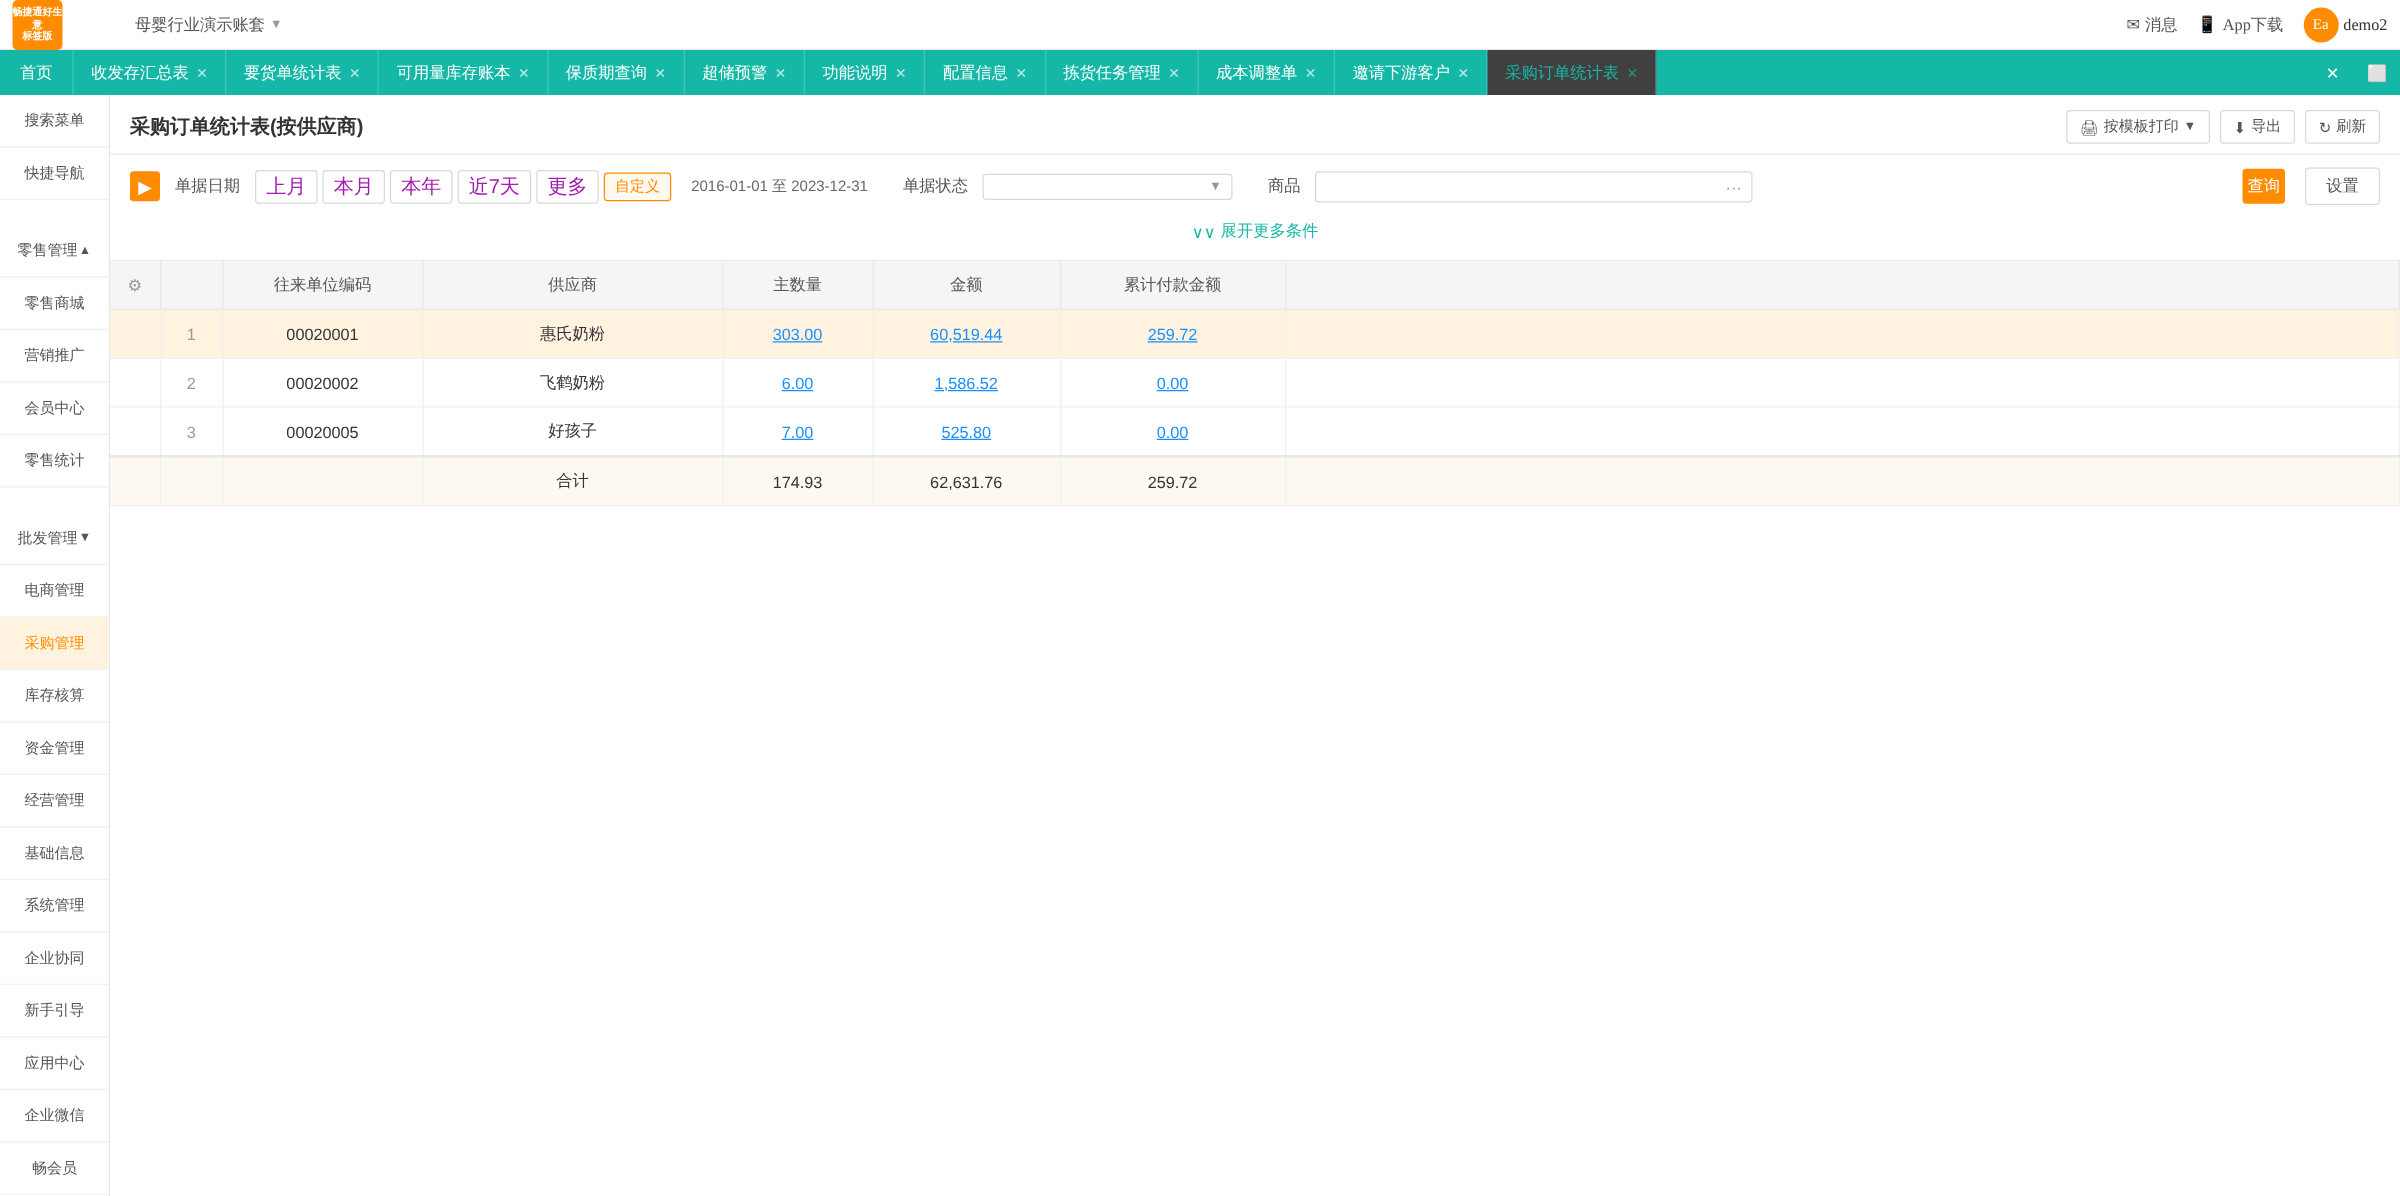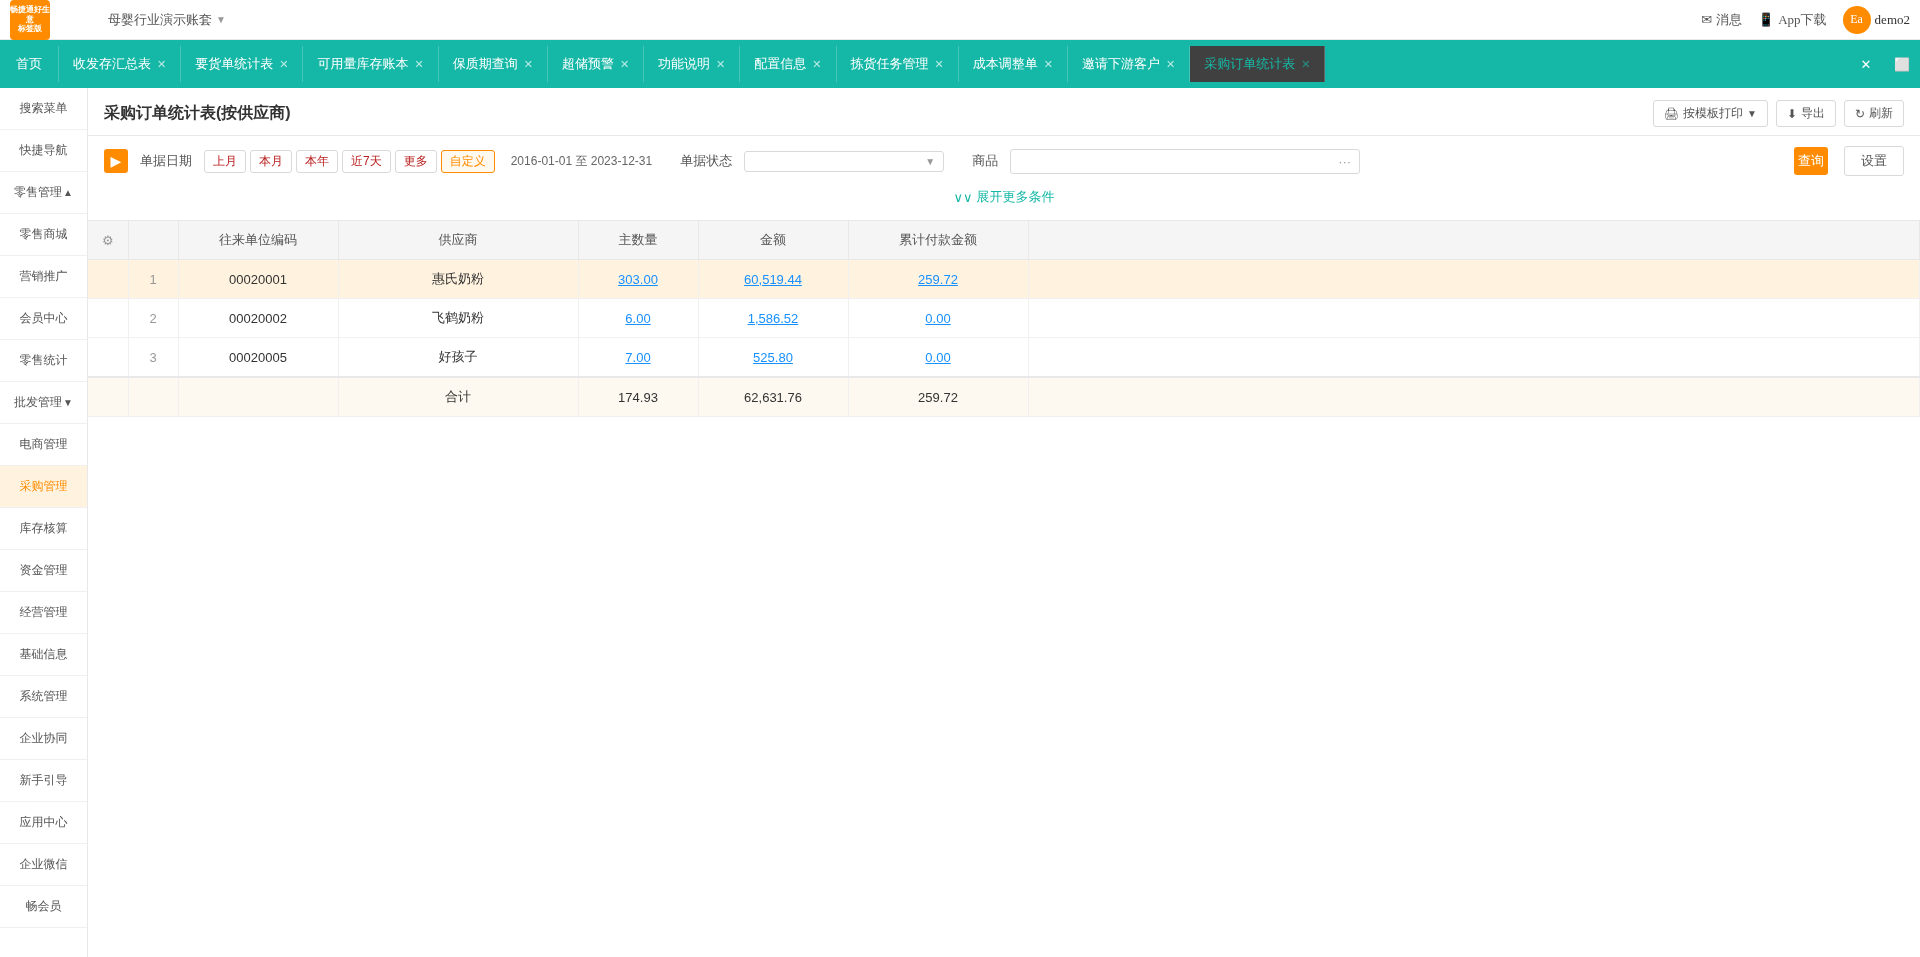--- a/index.html
+++ b/index.html
@@ -10,56 +10,56 @@
     .logo-area { display: flex; align-items: center; width: 88px; }
     .logo-icon { width: 40px; height: 40px; background: #ff8c00; border-radius: 4px; display: flex; align-items: center; justify-content: center; color: #fff; font-size: 11px; font-weight: bold; flex-shrink: 0; }
     .org-selector { flex: 1; display: flex; align-items: center; padding: 0 10px; color: #555; font-size: 13px; cursor: pointer; }
     .org-selector span { margin-right: 4px; }
     .top-right { margin-left: auto; display: flex; align-items: center; gap: 16px; }
     .top-btn { display: flex; align-items: center; gap: 4px; color: #555; cursor: pointer; font-size: 13px; }
     .avatar { width: 28px; height: 28px; border-radius: 50%; background: #ff8c00; display: flex; align-items: center; justify-content: center; color: #fff; font-size: 12px; }
     .user-name { color: #333; cursor: pointer; }
 
     
-    .nav-tabs { height: 48px; background: #15b8a6; display: flex; align-items: center; padding: 0 0 0 0; flex-shrink: 0; overflow: hidden; }
+    .nav-tabs { height: 36px; background: #15b8a6; display: flex; align-items: center; padding: 0 0 0 0; flex-shrink: 0; overflow: hidden; }
     .nav-tab { height: 36px; padding: 2px 14px; display: flex; align-items: center; color: #fff; cursor: pointer; font-size: 13px; white-space: nowrap; border-right: 1px solid rgba(255,255,255,0.2); position: relative; flex-shrink: 0; }
     .nav-tab.active { background: #404040; color: #15b8a6; font-weight: 500; }
     .nav-tab .close-x { margin-left: 6px; font-size: 11px; opacity: 0.7; }
     .nav-tab.home { padding: 0 16px; }
     .nav-end { margin-left: auto; display: flex; align-items: center; }
     .nav-end-btn { height: 36px; width: 36px; display: flex; align-items: center; justify-content: center; color: #fff; cursor: pointer; }
 
     
     .main-layout { display: flex; flex: 1; overflow: hidden; }
 
     
     .sidebar { width: 88px; background: #fff; border-right: 1px solid #e8e8e8; display: flex; flex-direction: column; overflow-y: auto; flex-shrink: 0; }
     .sidebar-item { padding: 12px 4px; text-align: center; cursor: pointer; font-size: 12px; color: #555; border-bottom: 1px solid #f0f0f0; }
     .sidebar-item.active { color: #ff8c00; background: #fff3e0; font-weight: 500; }
-    .sidebar-item-with-arrow { display: flex; align-items: center; justify-content: center; gap: 1px; }
+    .sidebar-item-with-arrow { display: flex; align-items: center; justify-content: center; gap: 1px; margin-top: 20px; }
     .sidebar-arrow { font-size: 10px; }
 
     
     .content { flex: 1; display: flex; flex-direction: column; overflow: hidden; background: #f5f5f5; }
 
     
     .page-header { background: #fff; padding: 12px 16px 8px; border-bottom: 1px solid #e8e8e8; flex-shrink: 0; display: flex; align-items: center; justify-content: space-between; }
     .page-title { font-size: 16px; font-weight: 600; color: #333; }
     .header-actions { display: flex; align-items: center; gap: 8px; }
     .btn-print { display: flex; align-items: center; gap: 4px; padding: 4px 10px; border: 1px solid #d9d9d9; border-radius: 3px; background: #fff; cursor: pointer; font-size: 12px; color: #555; }
     .btn-export { display: flex; align-items: center; gap: 4px; padding: 4px 10px; border: 1px solid #d9d9d9; border-radius: 3px; background: #fff; cursor: pointer; font-size: 12px; color: #555; }
     .btn-refresh { display: flex; align-items: center; gap: 4px; padding: 4px 10px; border: 1px solid #d9d9d9; border-radius: 3px; background: #fff; cursor: pointer; font-size: 12px; color: #555; }
 
     
     .filter-area { background: #fff; padding: 10px 16px; border-bottom: 1px solid #e8e8e8; flex-shrink: 0; }
     .filter-row { display: flex; align-items: center; gap: 12px; flex-wrap: wrap; }
     .filter-toggle { width: 24px; height: 24px; background: #ff8c00; border-radius: 3px; display: flex; align-items: center; justify-content: center; color: #fff; cursor: pointer; font-size: 14px; flex-shrink: 0; }
     .filter-label { color: #555; font-size: 13px; white-space: nowrap; }
     .date-shortcuts { display: flex; align-items: center; gap: 4px; }
-    .date-shortcut { padding: 2px 8px; border: 1px solid #d9d9d9; border-radius: 3px; cursor: pointer; font-size: 12px; color: #b91c1c; background: #fff; }
+    .date-shortcut { padding: 2px 8px; border: 1px solid #d9d9d9; border-radius: 3px; cursor: pointer; font-size: 16px; color: #a21caf; background: #fff; }
     .date-custom { padding: 2px 8px; border: 1px solid #ff8c00; border-radius: 3px; background: #fff9f0; color: #ff8c00; font-size: 12px; cursor: pointer; }
     .date-range { font-size: 12px; color: #666; margin-left: 4px; }
     .filter-select { min-width: 180px; border: 1px solid #d9d9d9; border-radius: 3px; padding: 4px 8px; font-size: 13px; display: flex; align-items: center; justify-content: space-between; cursor: pointer; background: #fff; }
     .filter-input { min-width: 300px; border: 1px solid #d9d9d9; border-radius: 3px; padding: 4px 8px; font-size: 13px; display: flex; align-items: center; justify-content: space-between; cursor: pointer; background: #fff; color: #999; }
     .filter-more-btn { display: flex; align-items: center; gap: 4px; color: #15b8a6; cursor: pointer; font-size: 13px; border: none; background: none; padding: 4px 8px; }
     .btn-search { padding: 5px 4px; background: #ff8c00; color: #fff; border: none; border-radius: 3px; cursor: pointer; font-size: 13px; }
     .btn-settings { padding: 5px 16px; background: #fff; color: #555; border: 1px solid #d9d9d9; border-radius: 3px; cursor: pointer; font-size: 13px; margin-left: 4px; }
     .filter-spacer { flex: 1; }
     .filter-second-row { display: flex; align-items: center; justify-content: center; padding-top: 8px; }
 

